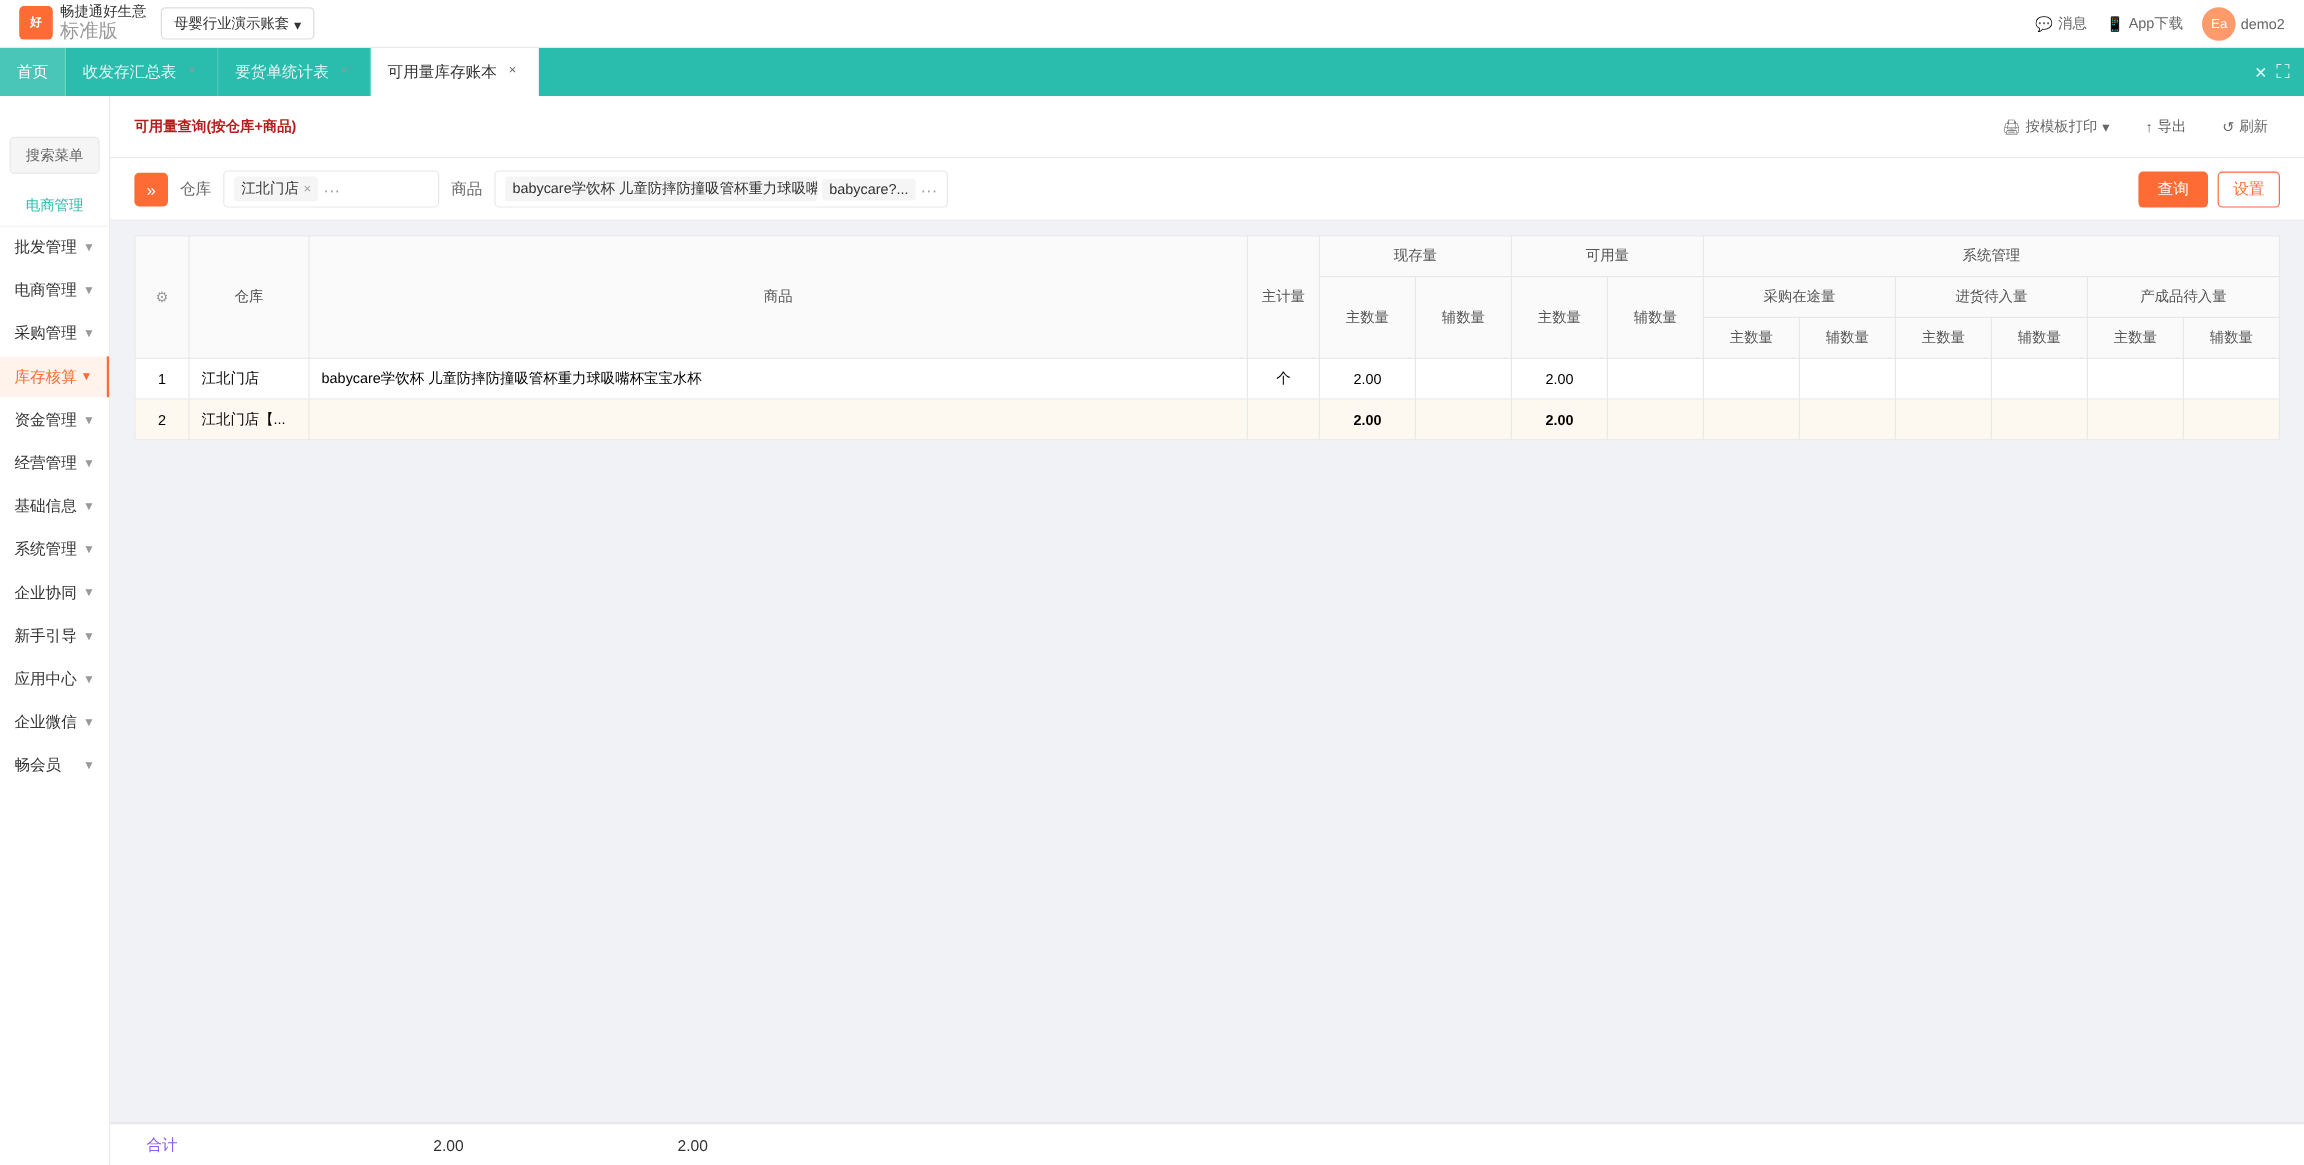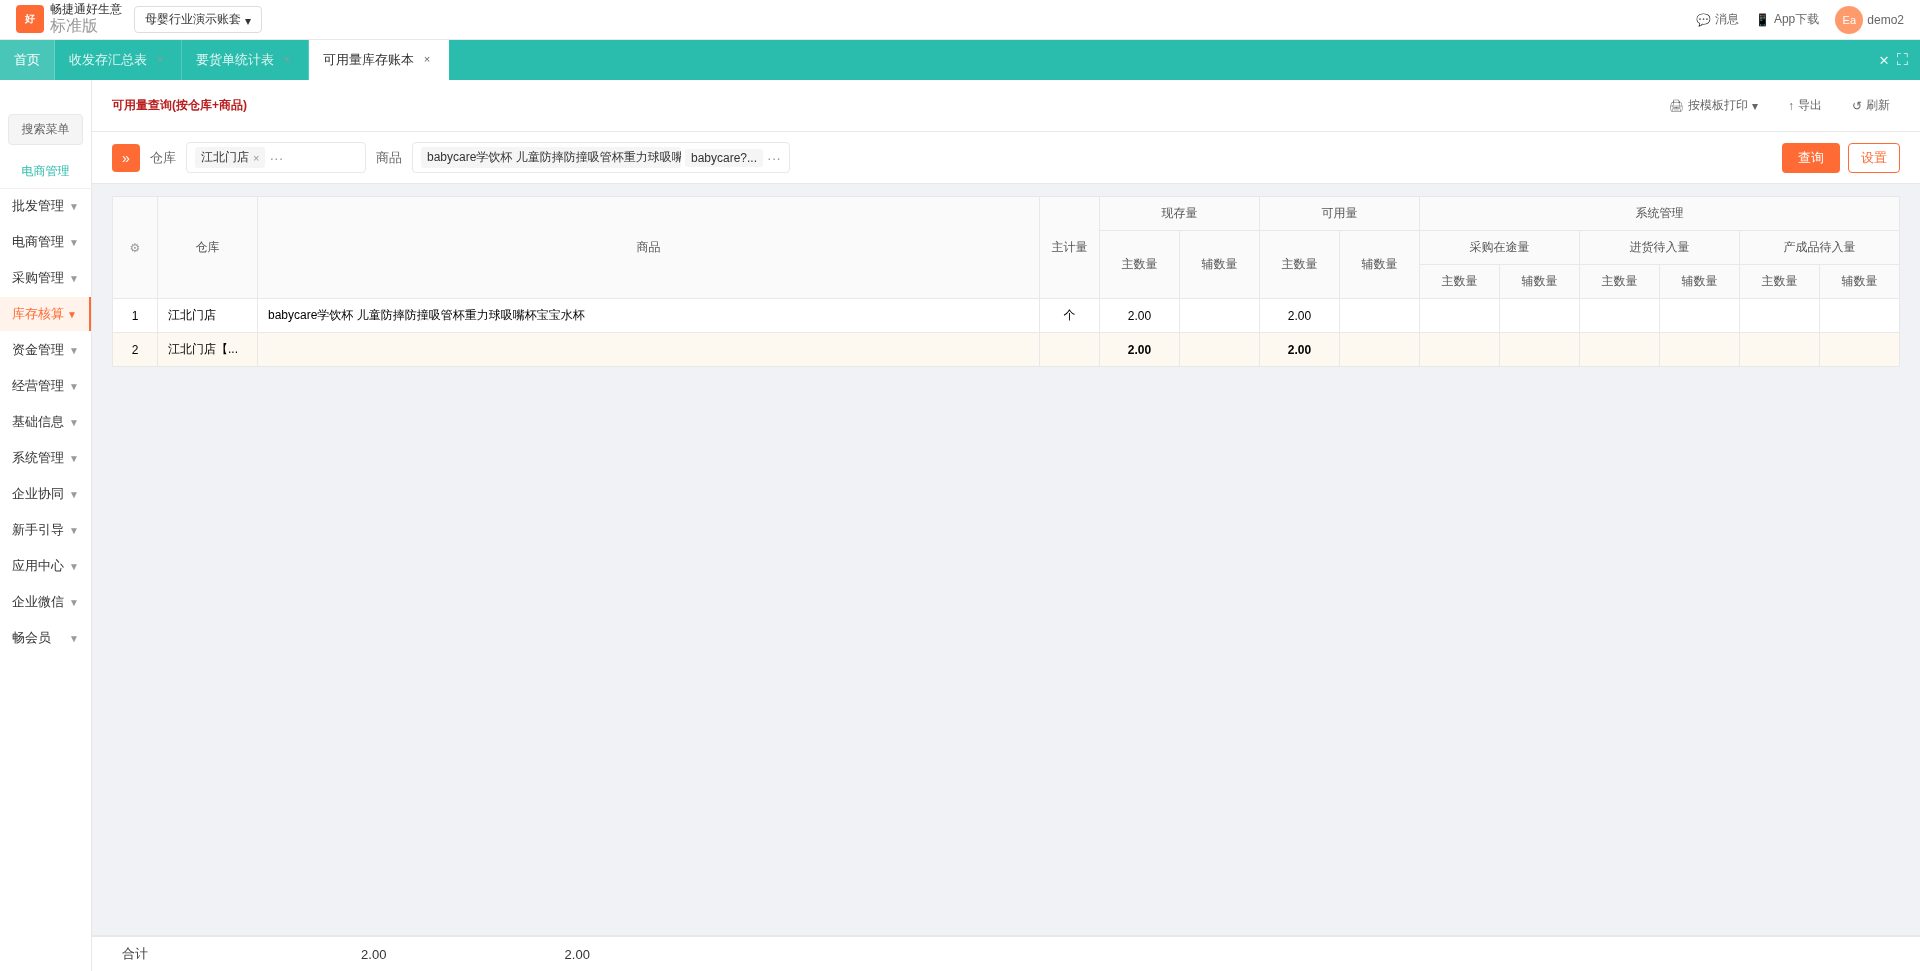--- a/index.html
+++ b/index.html
@@ -72,21 +72,21 @@
     .col-index { width: 40px; }
     .col-warehouse { width: 100px; }
     .col-product { min-width: 300px; text-align: left; }
     .col-unit { width: 60px; }
     .col-num { width: 80px; }
     .settings-icon { width: 24px; height: 24px; display: flex; align-items: center; justify-content: center; color: #999; cursor: pointer; }
 
     
     .table-footer { background: #fff; border-top: 2px solid #e8e8e8; padding: 8px 20px; display: flex; align-items: center; flex-shrink: 0; }
     .footer-row { display: flex; align-items: center; width: 100%; font-size: 13px; }
-    .footer-label { font-weight: 500; color: #404040; width: 160px; padding-left: 10px; }
+    .footer-label { font-weight: 500; color: #8b5cf6; width: 160px; padding-left: 10px; }
     .footer-val { color: #333; font-weight: 500; flex: 1; text-align: center; }
 
     
     .table-container::-webkit-scrollbar { height: 6px; width: 6px; }
     .table-container::-webkit-scrollbar-track { background: #f1f1f1; }
     .table-container::-webkit-scrollbar-thumb { background: #ccc; border-radius: 3px; }
 
     .product-tag-area { display: flex; align-items: center; gap: 4px; flex-wrap: wrap; flex: 1; }
     .product-tag { background: #f5f5f5; border-radius: 3px; padding: 2px 6px; font-size: 12px; color: #333; display: flex; align-items: center; gap: 3px; max-width: 260px; overflow: hidden; text-overflow: ellipsis; white-space: nowrap; }
   </style>

